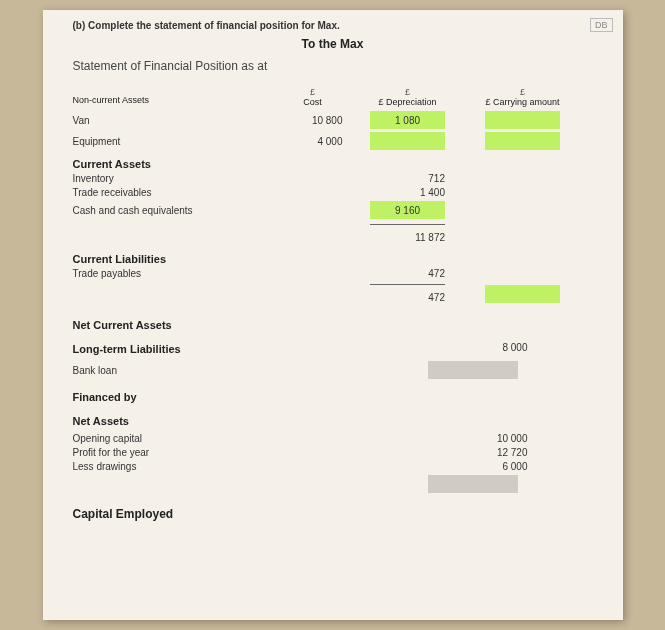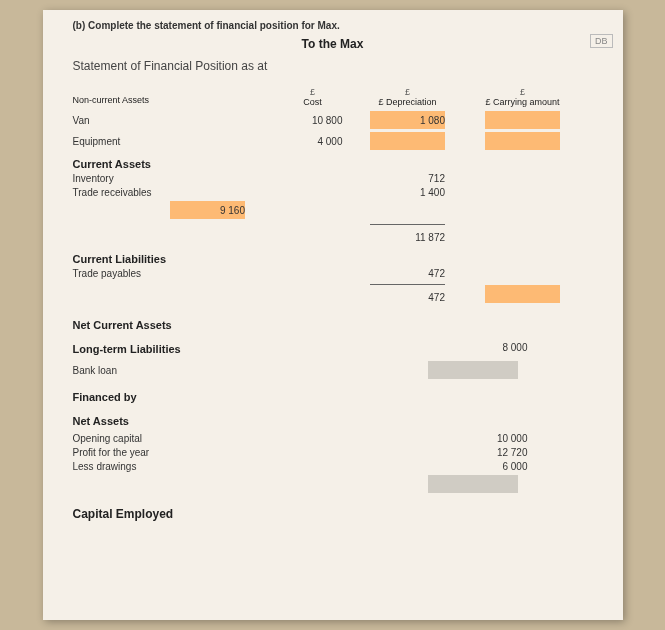--- a/index.html
+++ b/index.html
@@ -97,26 +97,26 @@
       justify-content: center;
     }
 
     .row-carry {
       width: 120px;
       display: flex;
       justify-content: center;
     }
 
     .input-box {
-      background: #fdba74;
+      background: #bef264;
       border: none;
       width: 75px;
       height: 18px;
       font-size: 10px;
-      text-align: right;
+      text-align: center;
       color: #333;
     }
 
     .value-text {
       font-size: 10px;
       color: #333;
       text-align: right;
       width: 75px;
     }
 
@@ -176,21 +176,21 @@
       border: none;
       width: 90px;
       height: 18px;
       font-size: 10px;
       text-align: center;
       color: #333;
     }
 
     .top-ref {
       position: absolute;
-      top: 24px;
+      top: 8px;
       right: 10px;
       font-size: 9px;
       color: #888;
       border: 1px solid #bbb;
       padding: 1px 4px;
     }
   </style>
 </head>
 <body>
 
@@ -260,20 +260,21 @@
   <div class="row">
     <div class="row-name">Trade receivables</div>
     <div style="width:80px;"></div>
     <div class="row-dep">
       <span class="value-text">1 400</span>
     </div>
     <div class="row-carry"></div>
   </div>
 
   <div class="row">
+    <div class="row-name">Cash and cash equivalents</div>
     <div style="width:80px;"></div>
     <div class="row-dep">
       <input class="input-box" value="9 160" style="">
     </div>
     <div class="row-carry"></div>
   </div>
 
   <div class="row">
     <div style="width:200px;"></div>
     <div style="width:80px;"></div>

